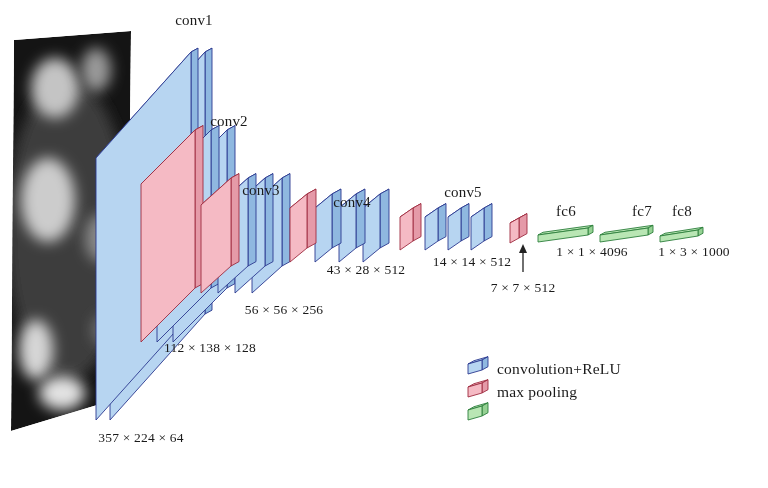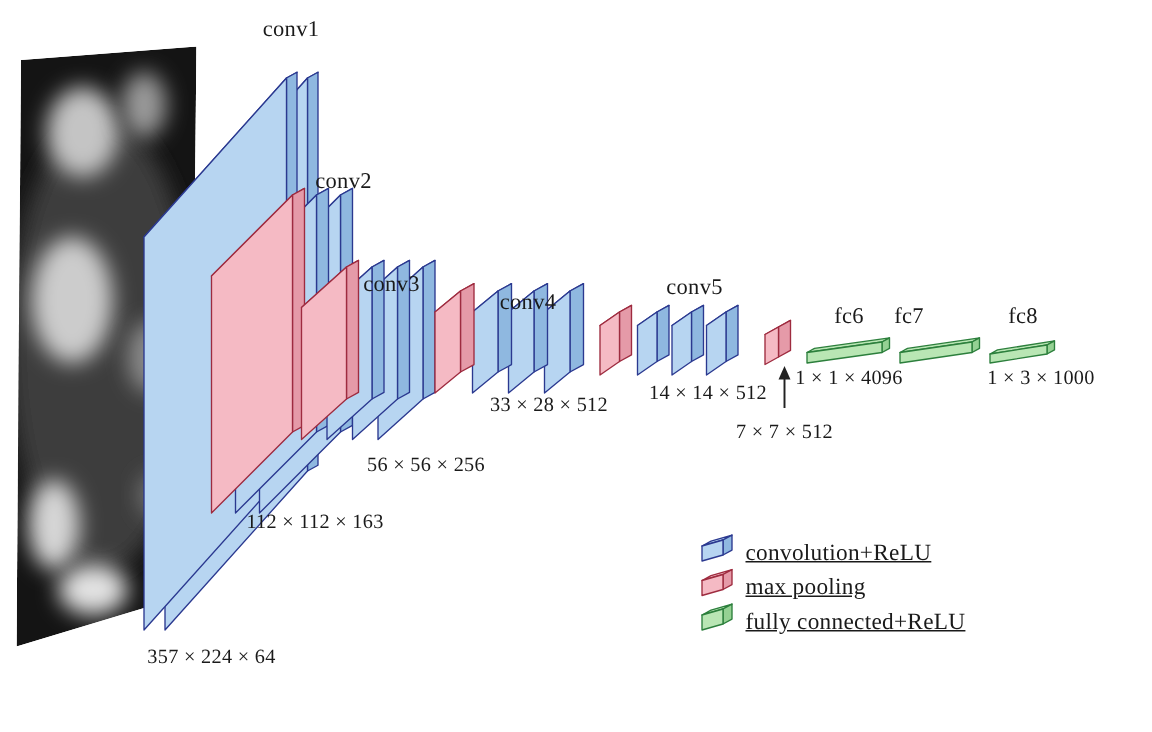--- a/index.html
+++ b/index.html
@@ -8,21 +8,21 @@
   .stage {
     position:relative; width:768px; height:468px; background:#ffffff;
     font-family:"Liberation Serif","DejaVu Serif",serif; color:#1a1a1a;
   }
   .stage svg { position:absolute; left:0; top:0; }
   .lbl {
     position:absolute; transform:translateX(-50%);
     font-size:13.5px; white-space:nowrap; letter-spacing:.2px; color:#1a1a1a;
   }
   .glbl { font-size:15px; }
-  .leg  { transform:none; font-size:15.5px;text-decoration:underline; }
+  .leg  { transform:none; font-size:15.5px; }
 </style>
 </head>
 <body>
 
 <div class="stage">
   <svg id="shapes" width="768" height="488" viewBox="0 0 768 488">
       <defs>
         <clipPath id="pc">
           <polygon points="14,40 131,31 127,396 11,431"></polygon>
         </clipPath>
@@ -116,28 +116,27 @@
       <polygon points="482,416 488,412.7 488,402.7 482,406" fill="#95d193" stroke="#2c7f3c" stroke-width="0.9" stroke-linejoin="round"></polygon>
       <polygon points="468,420 482,416 482,406 468,410" fill="#b9e6b4" stroke="#2c7f3c" stroke-width="0.9" stroke-linejoin="round"></polygon>
     </svg>
 
   <div class="lbl glbl" style="left:194px;top:12px">conv1</div>
   <div class="lbl glbl" style="left:229px;top:113px">conv2</div>
   <div class="lbl glbl" style="left:261px;top:182px">conv3</div>
   <div class="lbl glbl" style="left:352px;top:194px">conv4</div>
   <div class="lbl glbl" style="left:463px;top:184px">conv5</div>
   <div class="lbl glbl" style="left:566px;top:203px">fc6</div>
-  <div class="lbl glbl" style="left:606px;top:203px">fc7</div>
+  <div class="lbl glbl" style="left:642px;top:203px">fc7</div>
   <div class="lbl glbl" style="left:682px;top:203px">fc8</div>
 
   <div class="lbl" style="left:141px;top:430px">357 × 224 × 64</div>
-  <div class="lbl" style="left:210px;top:340px">112 × 112 × 163</div>
+  <div class="lbl" style="left:210px;top:340px">112 × 138 × 128</div>
   <div class="lbl" style="left:284px;top:302px">56 × 56 × 256</div>
-  <div class="lbl" style="left:366px;top:262px">33 × 28 × 512</div>
+  <div class="lbl" style="left:366px;top:262px">43 × 28 × 512</div>
   <div class="lbl" style="left:472px;top:254px">14 × 14 × 512</div>
   <div class="lbl" style="left:523px;top:280px">7 × 7 × 512</div>
-  <div class="lbl" style="left:566px;top:244px">1 × 1 × 4096</div>
+  <div class="lbl" style="left:592px;top:244px">1 × 1 × 4096</div>
   <div class="lbl" style="left:694px;top:244px">1 × 3 × 1000</div>
 
   <div class="lbl leg" style="left:497px;top:360px">convolution+ReLU</div>
   <div class="lbl leg" style="left:497px;top:383px">max pooling</div>
-  <div class="lbl leg" style="left:497px;top:406px">fully connected+ReLU</div>
 </div>
 
 </body></html>

